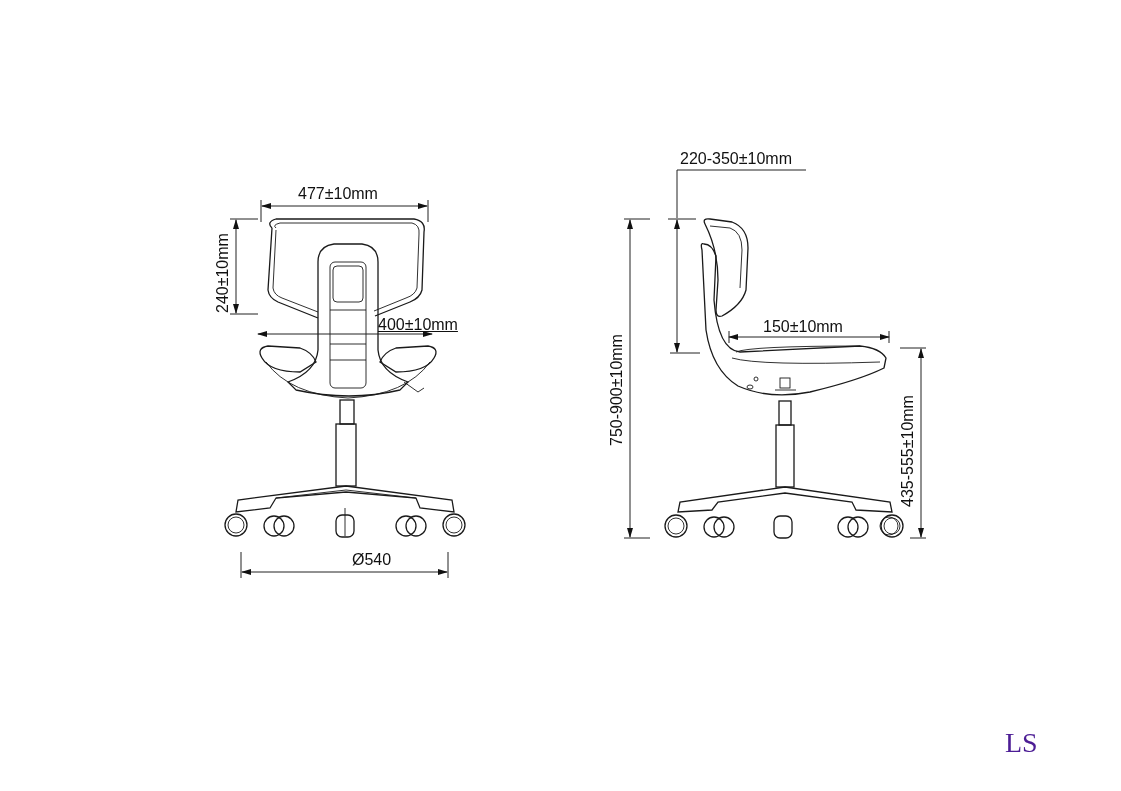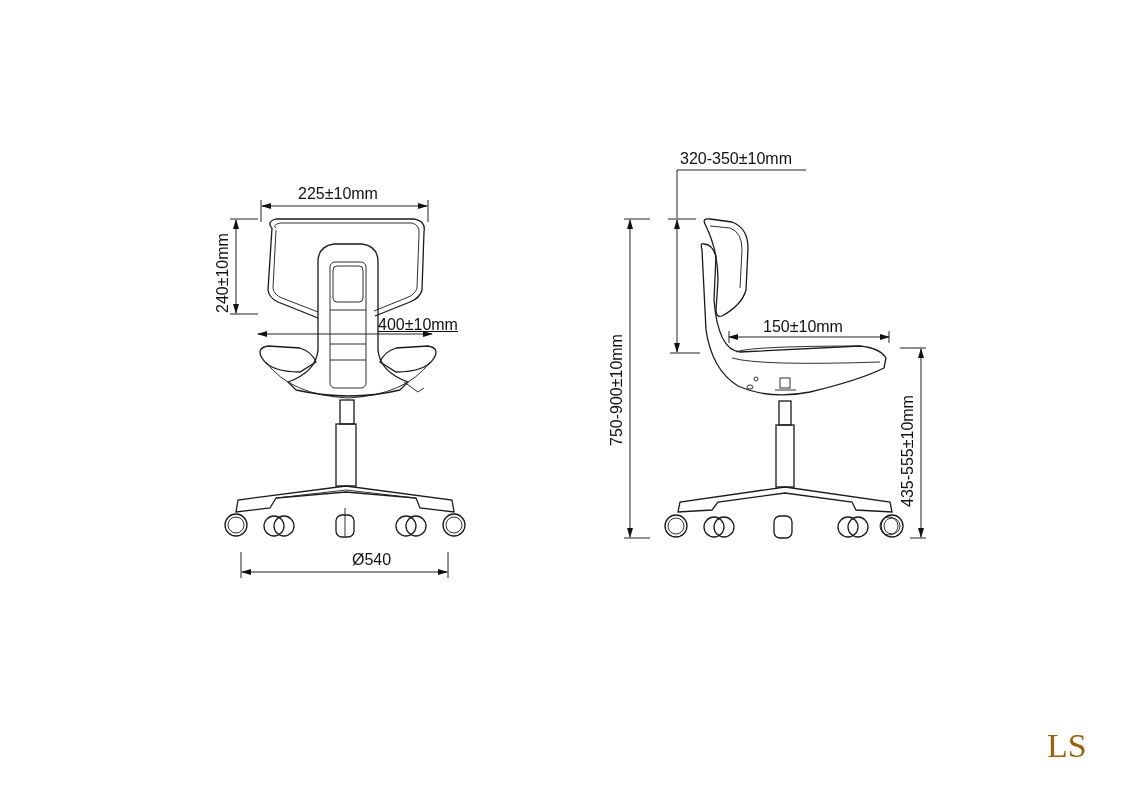--- a/index.html
+++ b/index.html
@@ -4,21 +4,21 @@
 <style>
   html,body{margin:0;padding:0;background:#ffffff;}
   body{width:1121px;height:791px;position:relative;overflow:hidden;font-family:"Liberation Sans",sans-serif;color:#111;}
   svg#drawing{position:absolute;left:0;top:0;}
   .ln{stroke:#1a1a1a;fill:none;stroke-width:1.3;}
   .thin{stroke:#1a1a1a;fill:none;stroke-width:0.9;}
   .dim{stroke:#222;fill:none;stroke-width:1;}
   .lbl{position:absolute;font-size:16px;line-height:16px;white-space:nowrap;color:#111;}
   .serif{font-family:Liberation Sans, sans-serif;}
   .vert{transform-origin:left top;transform:rotate(-90deg);}
-  .logo{position:absolute;left:1005px;top:727px;font-family:"Liberation Serif",serif;font-size:34px;color:#a16207;margin-left:42px;}
+  .logo{position:absolute;left:1005px;top:727px;font-family:"Liberation Serif",serif;font-size:28px;color:#4c1d95;}
 </style>
 </head>
 <body>
 
 <svg id="drawing" width="1121" height="791" viewBox="0 0 1121 791">
   <defs>
     <marker id="arr" markerWidth="10" markerHeight="8" refX="9" refY="4" orient="auto-start-reverse" markerUnits="userSpaceOnUse">
       <path d="M0,1 L10,4 L0,7 Z" fill="#111"></path>
     </marker>
   </defs>
@@ -143,27 +143,27 @@
       <line class="dim" x1="624" y1="538" x2="650" y2="538"></line>
       <line class="dim" x1="630" y1="220" x2="630" y2="537" marker-start="url(#arr)" marker-end="url(#arr)"></line>
 
       <line class="dim" x1="900" y1="348" x2="926" y2="348"></line>
       <line class="dim" x1="910" y1="538" x2="926" y2="538"></line>
       <line class="dim" x1="921" y1="349" x2="921" y2="537" marker-start="url(#arr)" marker-end="url(#arr)"></line>
     </g>
   </g>
 </svg>
 
-<div class="lbl" style="left:298px;top:186px;">225±10mm</div>
+<div class="lbl" style="left:298px;top:186px;">477±10mm</div>
 <div class="lbl vert" style="left:215px;top:313px;">240±10mm</div>
 <div class="lbl" style="left:378px;top:317px;text-decoration:underline;">400±10mm</div>
 <div class="lbl" style="left:352px;top:552px;">Ø540</div>
 
 <div class="lbl" style="left:680px;top:151px;">
-  <span>320-350</span><span class="serif">±10mm</span>
+  <span>220-350</span><span class="serif">±10mm</span>
 </div>
 <div class="lbl" style="left:763px;top:319px;">
   <span>150</span><span class="serif">±10mm</span>
 </div>
 <div class="lbl vert" style="left:609px;top:446px;">750-900±10mm</div>
 <div class="lbl vert" style="left:900px;top:507px;">435-555±10mm</div>
 
 <div class="logo">LS</div>
 
 </body></html>

